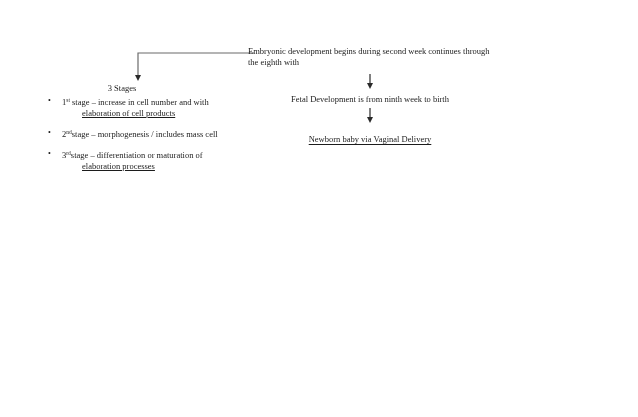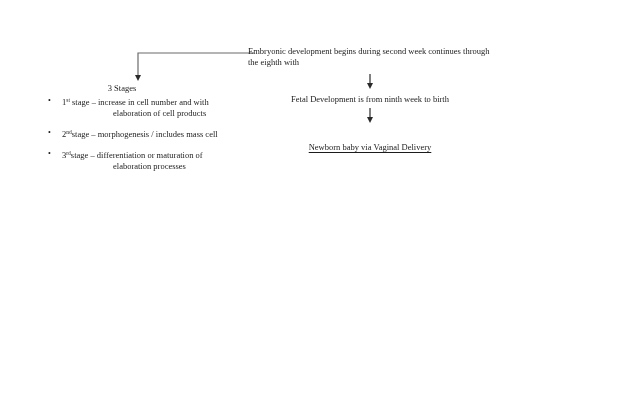--- a/index.html
+++ b/index.html
@@ -23,29 +23,29 @@
   
   .top-note { left: 248px; top: 46px; width: 252px; }
   .top-note div { white-space: nowrap; }
 
   
   .stages-heading { left: 88px; top: 83px; width: 68px; text-align: center; }
   .bullet-list { left: 48px; top: 95px; width: 190px; }
   .bullet-item { display: flex; margin-bottom: 8px; }
   .bullet-glyph { width: 14px; flex: 0 0 14px; font-size: 8px; }
   .item-text { flex: 1; }
-  .item-line2 { margin-left: 51px; }
+  .item-line2 { margin-left: 20px; text-decoration: underline; }
   sup.ord { font-size: 5.5px; vertical-align: 3px; letter-spacing: 0; }
 
   
   .right-col { left: 270px; top: 74px; width: 200px; text-align: center; }
   .arrow-down { display: block; margin: 0 auto; }
   .arrow-gap1 { margin-top: 4px; }
   .arrow2 { margin-top: 3px; }
-  .newborn { margin-top: 18px; text-decoration: underline; text-underline-offset: 2px; white-space: nowrap; }
+  .newborn { margin-top: 10px; text-decoration: underline; text-underline-offset: 2px; white-space: nowrap; }
   .fetal { white-space: nowrap; }
 </style>
 </head>
 <body>
 
 <div class="page">
 
   <svg class="abs elbow" viewBox="0 0 132 40" xmlns="http://www.w3.org/2000/svg">
     <polyline points="124,7 8,7 8,29" fill="none" stroke="#6b6b6b" stroke-width="1.2"></polyline>
     <polygon points="5,29 11,29 8,35" fill="#2a2a2a"></polygon>

